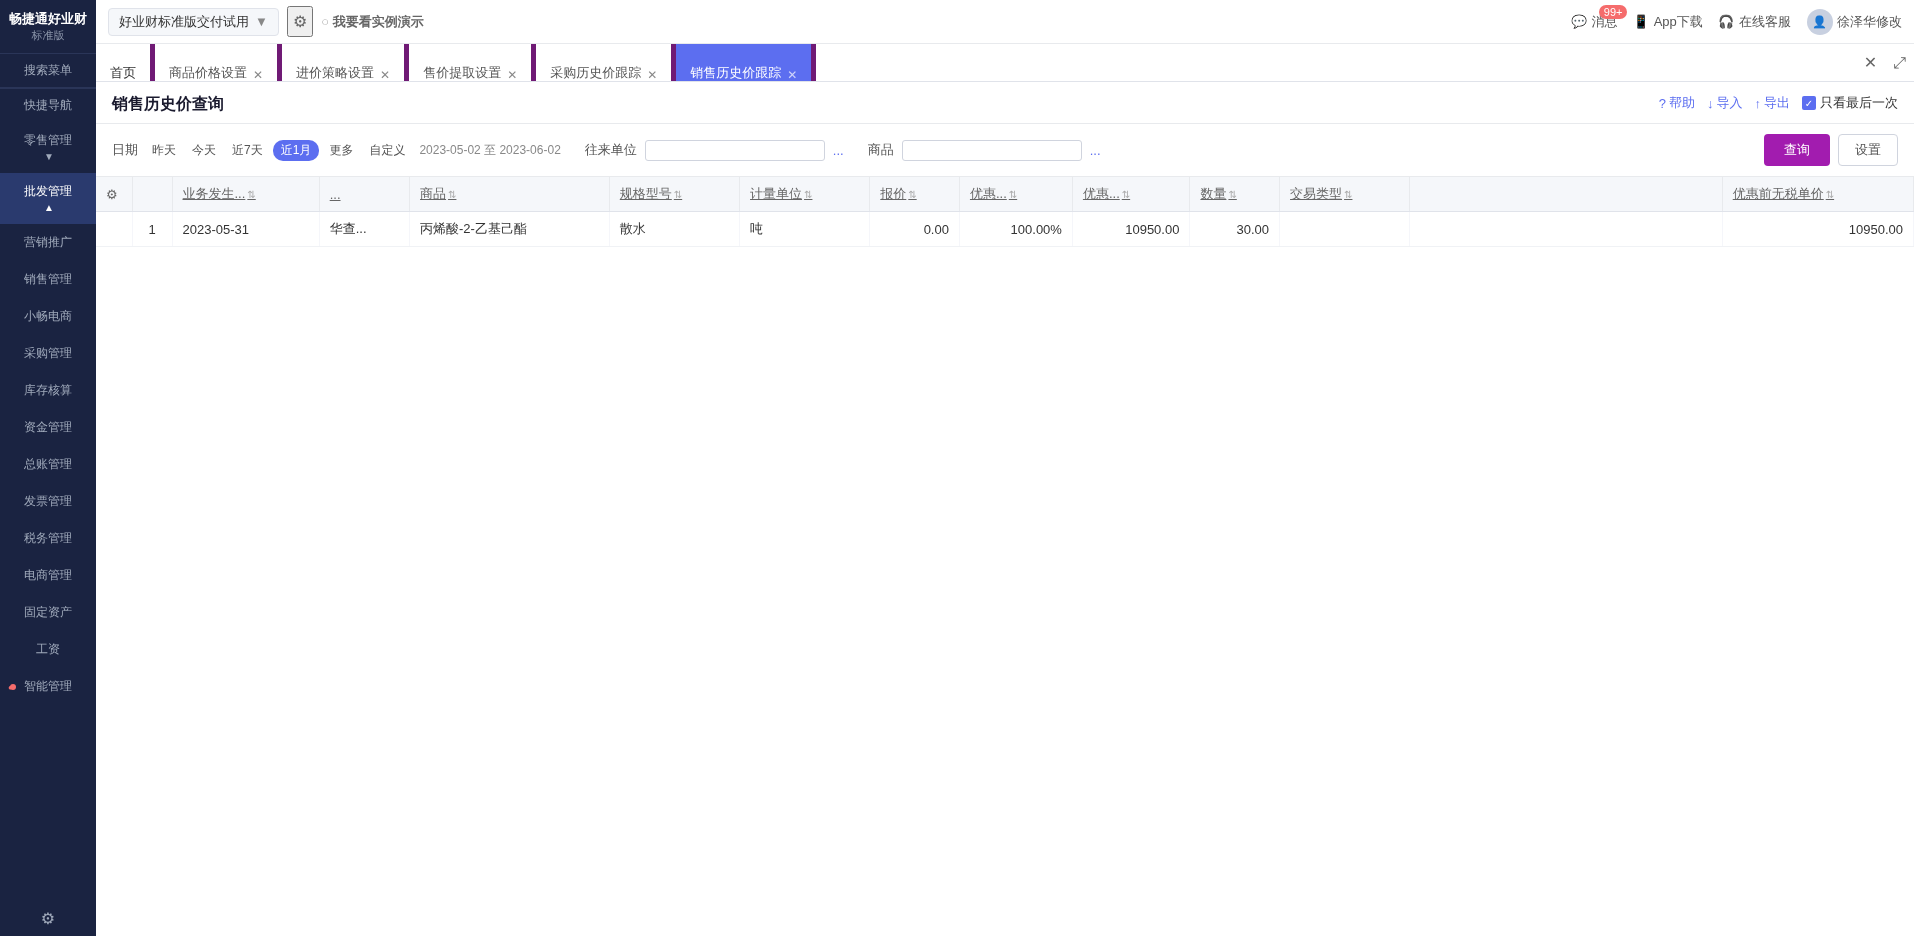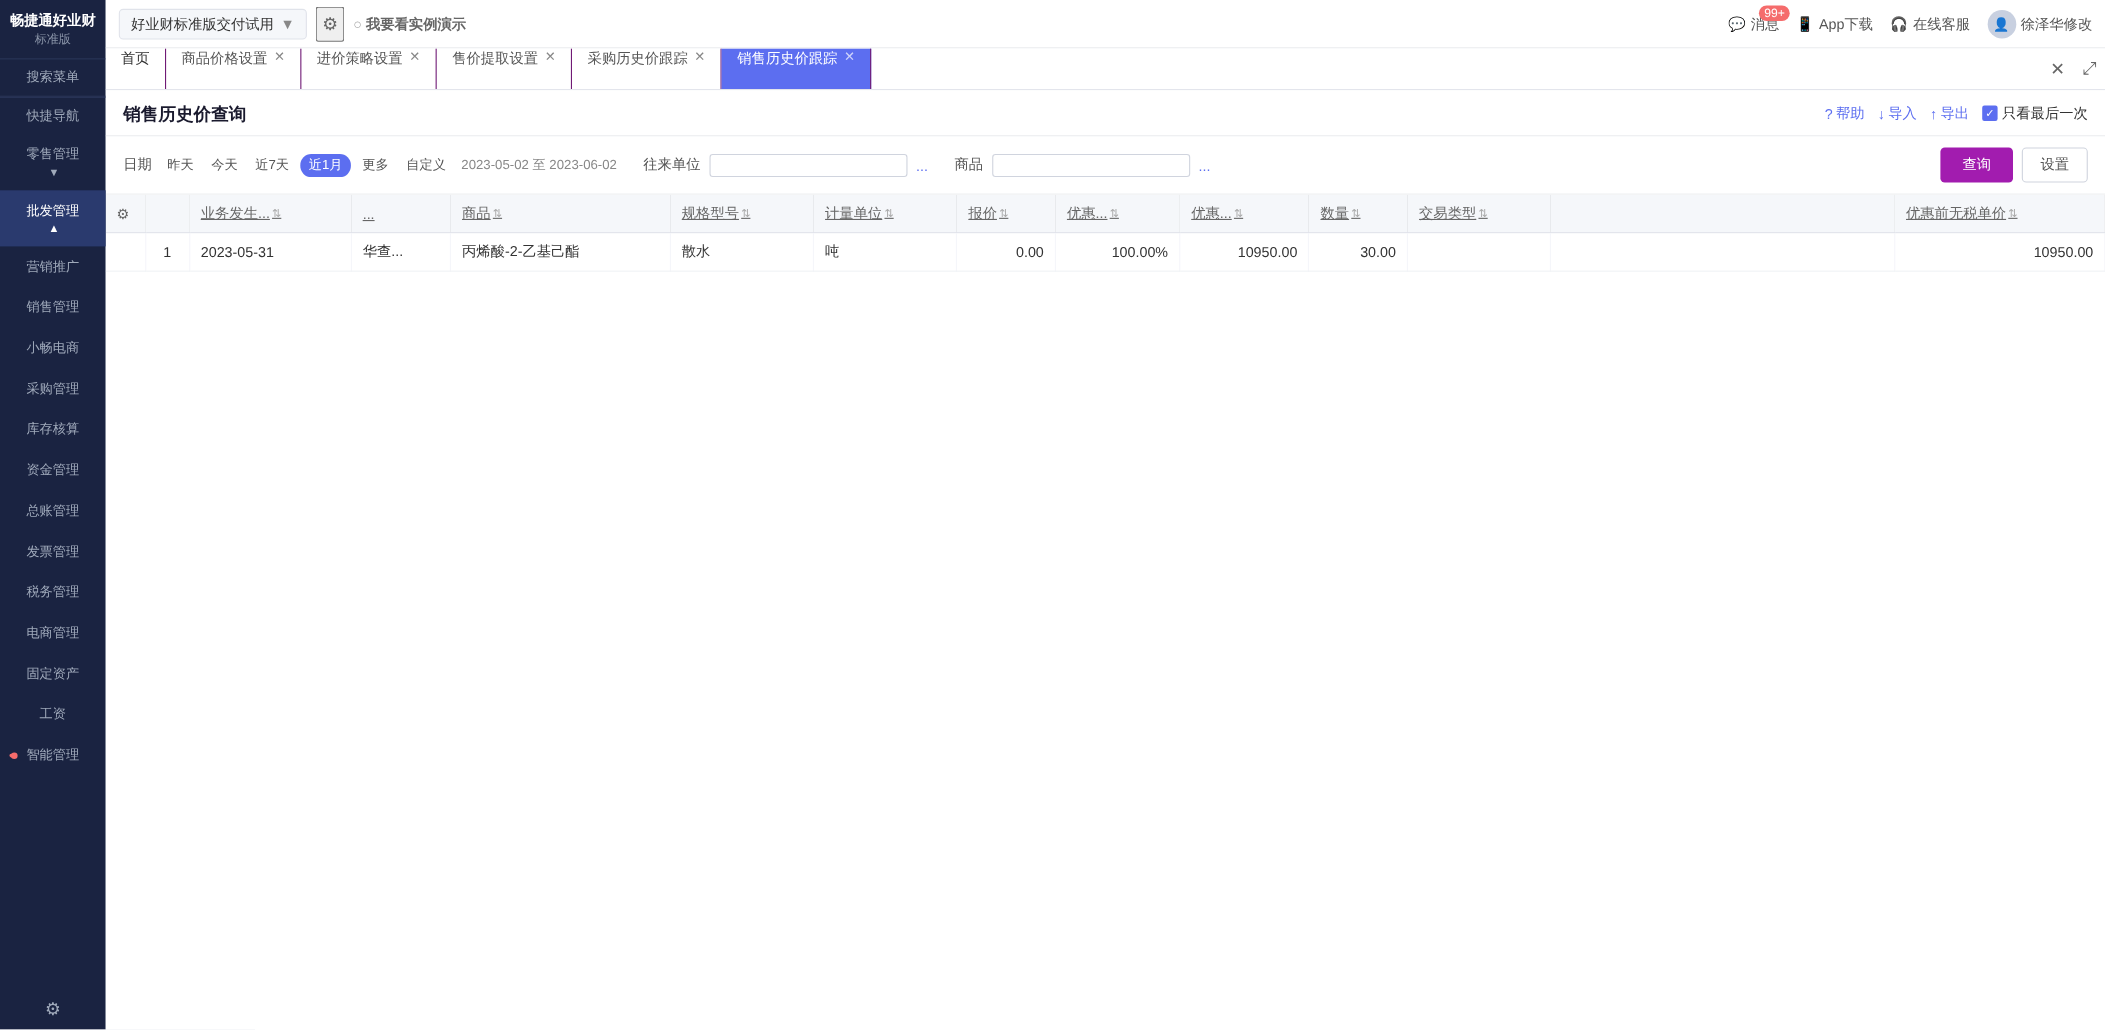--- a/index.html
+++ b/index.html
@@ -34,21 +34,21 @@
     .demo-link { color: #666; font-size: 13px; cursor: pointer; font-weight: bold; }
     .demo-link::before { content: '○ '; color: #aaa; }
     .top-bar-right { display: flex; align-items: center; gap: 16px; }
     .top-bar-right-item { display: flex; align-items: center; gap: 4px; color: #555; font-size: 13px; cursor: pointer; position: relative; }
     .badge { background: #f56c6c; color: #fff; font-size: 11px; border-radius: 8px; padding: 1px 5px; position: absolute; top: -8px; right: -10px; }
     .user-info { display: flex; align-items: center; gap: 4px; color: #555; }
     .avatar { width: 26px; height: 26px; border-radius: 50%; background: #c8d0e0; display: flex; align-items: center; justify-content: center; font-size: 12px; }
     
     
     .tab-bar { background: #fff; display: flex; align-items: center; padding: 0; border-bottom: 1px solid #e0e3ea; height: 38px; overflow: hidden; }
-    .tab-item { padding: 0 14px; height: 38px; display: flex; align-items: flex-start; gap: 6px; font-size: 13px; color: #555; cursor: pointer; border-right: 1px solid #701a75; white-space: nowrap; }
+    .tab-item { padding: 0 14px; height: 38px; display: flex; align-items: flex-end; gap: 6px; font-size: 13px; color: #555; cursor: pointer; border-right: 5px solid #701a75; white-space: nowrap; }
     .tab-item.active { background: #5c6ef0; color: #fff; }
     .tab-item .tab-close { font-size: 12px; color: inherit; opacity: 0.7; cursor: pointer; }
     .tab-item.home { color: #333; font-weight: 500; }
     .tab-bar-controls { margin-left: auto; display: flex; align-items: center; }
     .tab-bar-controls button { background: none; border: none; cursor: pointer; font-size: 16px; color: #666; padding: 4px 8px; }
     
     
     .page-header { background: #fff; padding: 12px 16px 8px; border-bottom: 1px solid #e8eaed; display: flex; align-items: flex-start; justify-content: space-between; }
     .page-title { font-size: 16px; font-weight: 600; color: #1a1a2e; }
     .page-actions { display: flex; align-items: center; gap: 12px; }

